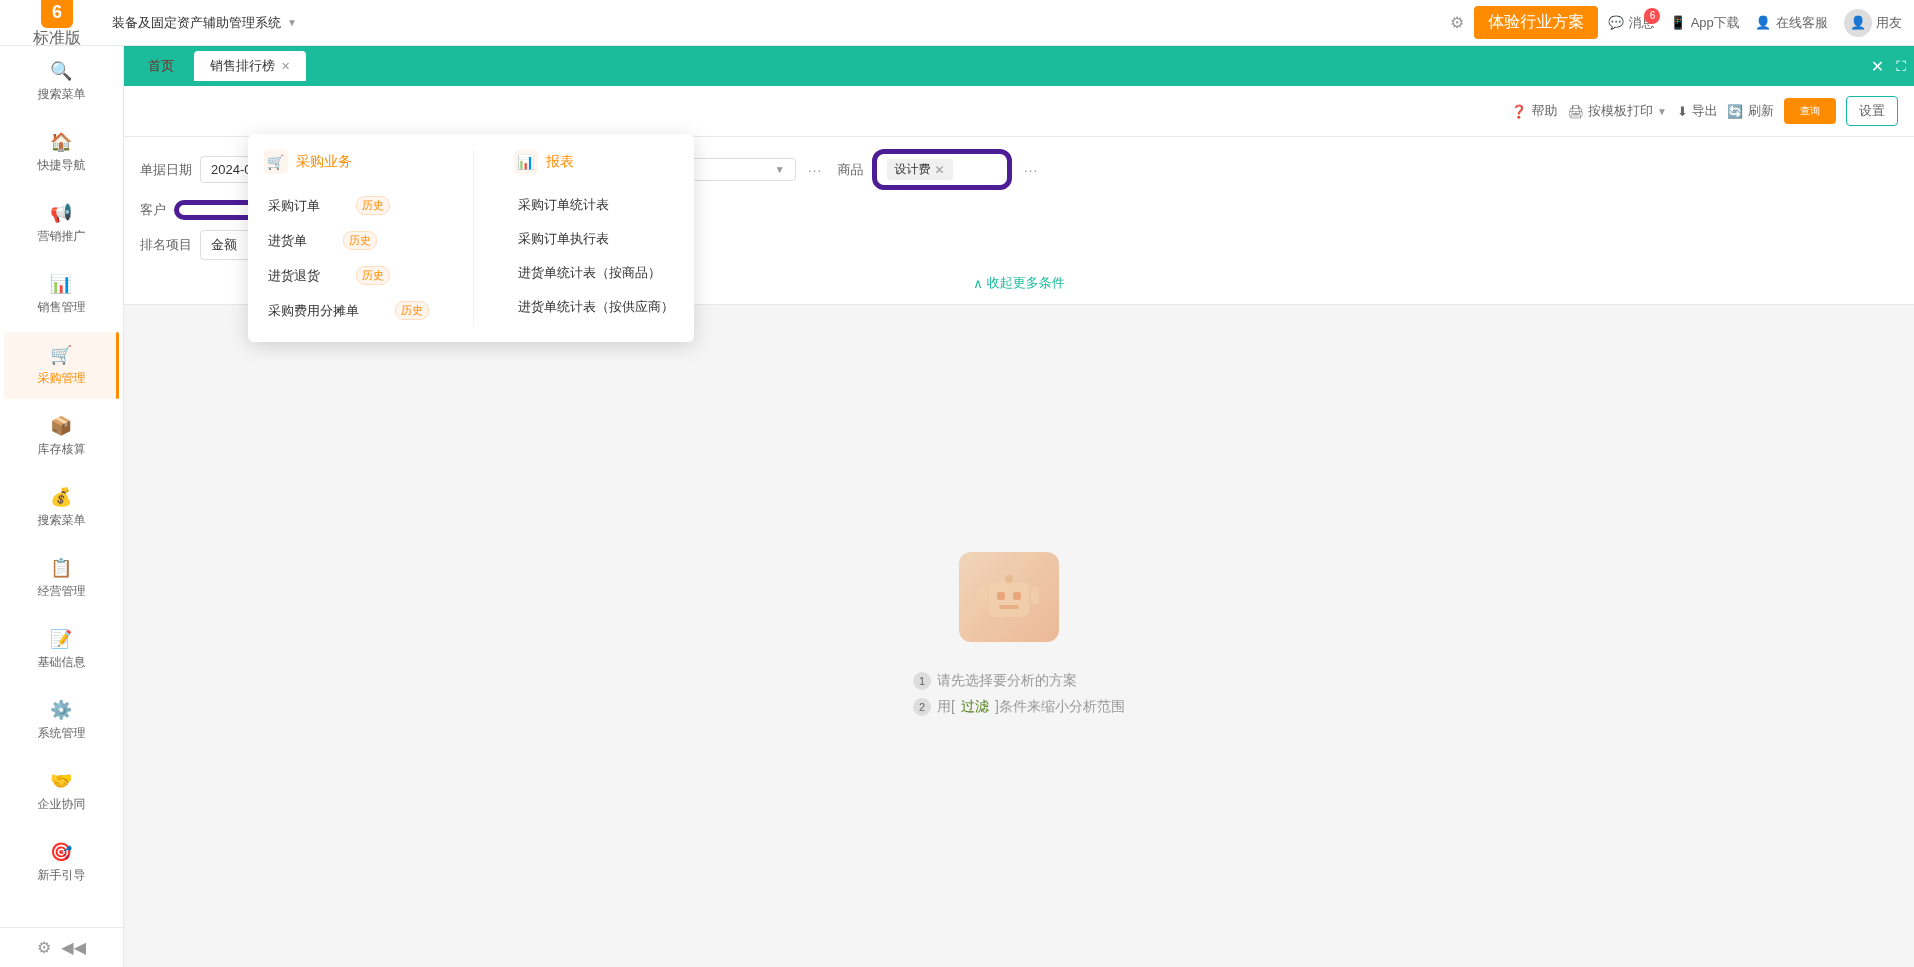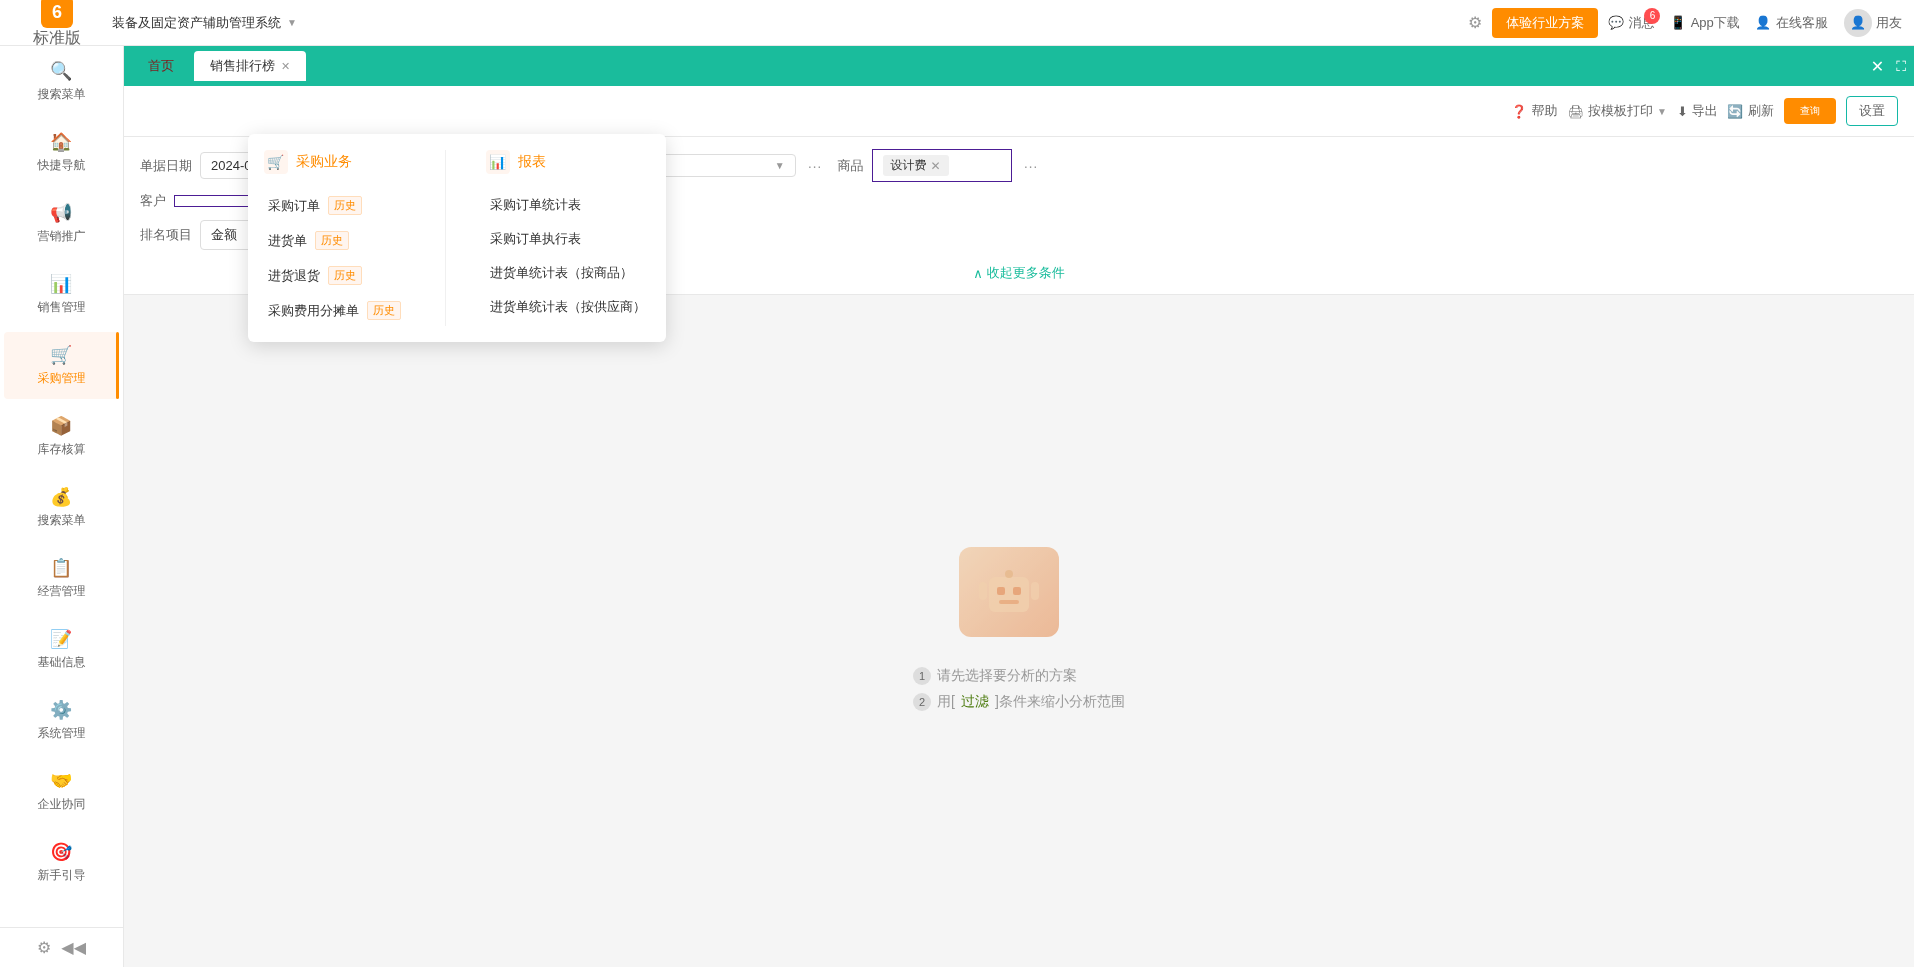--- a/index.html
+++ b/index.html
@@ -7,21 +7,21 @@
 
     
     .topbar { height: 46px; background: #fff; border-bottom: 1px solid #e8e8e8; display: flex; align-items: center; padding: 0 12px; gap: 10px; flex-shrink: 0; }
     .topbar-logo { display: flex; flex-direction: column; align-items: center; justify-content: center; width: 90px; }
     .topbar-logo-icon { width: 32px; height: 32px; background: #ff8c00; border-radius: 6px; display: flex; align-items: center; justify-content: center; color: white; font-size: 18px; font-weight: bold; }
     .topbar-logo-text { font-size: 16px; color: #666; }
     .topbar-title { color: #666; font-size: 13px; flex: 1; display: flex; align-items: center; gap: 6px; }
     .topbar-title-text { color: #333; }
     .topbar-title-arrow { color: #999; font-size: 10px; }
     .topbar-settings-icon { color: #999; font-size: 16px; cursor: pointer; }
-    .topbar-industry-btn { background: #ff8c00; color: white; border: none; padding: 6px 14px; border-radius: 4px; cursor: pointer; font-size: 13px; }
+    .topbar-industry-btn { background: #ff8c00; color: white; border: none; padding: 6px 14px; border-radius: 4px; cursor: pointer; font-size: 16px; }
     .topbar-right { margin-left: auto; display: flex; align-items: center; gap: 16px; }
     .topbar-right-item { display: flex; align-items: center; gap: 4px; color: #666; font-size: 13px; cursor: pointer; position: relative; }
     .topbar-right-item .badge { background: #ff4d4f; color: white; border-radius: 50%; width: 16px; height: 16px; font-size: 10px; display: flex; align-items: center; justify-content: center; position: absolute; top: -6px; right: -6px; }
     .topbar-avatar { width: 28px; height: 28px; background: #ddd; border-radius: 50%; display: flex; align-items: center; justify-content: center; color: #666; }
 
     
     .main-layout { display: flex; flex: 1; overflow: hidden; }
 
     
     .sidebar { width: 124px; background: #fff; border-right: 1px solid #e8e8e8; display: flex; flex-direction: column; flex-shrink: 0; }
@@ -51,21 +51,21 @@
     .filter-toolbar { background: #fff; padding: 10px 16px; display: flex; align-items: center; justify-content: flex-end; gap: 10px; border-bottom: 1px solid #e8e8e8; }
     .filter-toolbar-btn { display: flex; align-items: center; gap: 4px; color: #666; cursor: pointer; font-size: 13px; }
     .filter-toolbar-btn-primary { background: #ff8c00; color: white; border: none; padding: 6px 16px; border-radius: 4px; cursor: pointer; font-size: 10px; }
     .filter-toolbar-btn-outline { border: 1px solid #14b8a6; background: white; color: #666; padding: 5px 12px; border-radius: 4px; cursor: pointer; font-size: 13px; }
 
     
     .filter-form { background: #fff; padding: 12px 16px; border-bottom: 1px solid #e8e8e8; }
     .filter-row { display: flex; align-items: center; gap: 16px; margin-bottom: 10px; flex-wrap: wrap; }
     .filter-item { display: flex; align-items: center; gap: 8px; }
     .filter-label { color: #666; font-size: 13px; white-space: nowrap; }
-    .filter-input { border: 1px solid #4c1d95; border-radius: 0; padding: 5px 10px; font-size: 13px; color: #333; background: white; display: flex; align-items: center; gap: 4px; min-width: 160px; }
+    .filter-input { border: 5px solid #4c1d95; border-radius: 12px; padding: 5px 10px; font-size: 13px; color: #333; background: white; display: flex; align-items: center; gap: 4px; min-width: 160px; }
     .filter-tag { background: #f0f0f0; border-radius: 3px; padding: 2px 8px; font-size: 12px; color: #333; display: flex; align-items: center; gap: 4px; }
     .filter-tag .tag-close { color: #999; cursor: pointer; }
     .filter-more-link { color: #1abc9c; cursor: pointer; font-size: 13px; }
     .filter-date-range { display: flex; align-items: center; gap: 6px; border: 1px solid #ddd; border-radius: 4px; padding: 5px 10px; font-size: 13px; }
     .filter-select { border: 1px solid #ddd; border-radius: 4px; padding: 5px 10px; font-size: 13px; min-width: 120px; display: flex; align-items: center; justify-content: space-between; cursor: pointer; }
     .filter-dropdown-icon { color: #999; font-size: 10px; }
     .filter-dots { color: #999; cursor: pointer; font-size: 14px; margin-left: 4px; }
     .collapse-btn { color: #1abc9c; cursor: pointer; display: flex; align-items: center; gap: 4px; font-size: 13px; margin: 0 auto; }
 
     
@@ -76,21 +76,21 @@
     .empty-state-text p { margin: 4px 0; display: flex; align-items: center; gap: 6px; }
     .empty-state-text .step-num { width: 18px; height: 18px; border-radius: 50%; background: #ddd; display: flex; align-items: center; justify-content: center; font-size: 11px; color: #666; flex-shrink: 0; }
     .highlight { color: #4d7c0f; }
     
     
     .menu-panel { position: absolute; top: 88px; left: 124px; background: white; border-radius: 6px; box-shadow: 0 4px 20px rgba(0,0,0,0.15); z-index: 200; padding: 16px; display: flex; gap: 32px; min-width: 340px; }
     .menu-section { display: flex; flex-direction: column; gap: 4px; min-width: 130px; }
     .menu-section-header { display: flex; align-items: center; gap: 8px; margin-bottom: 8px; font-size: 14px; font-weight: 500; color: #ff8c00; padding-bottom: 4px; }
     .menu-section-icon { width: 24px; height: 24px; background: #fff5ef; border-radius: 4px; display: flex; align-items: center; justify-content: center; font-size: 14px; }
     .menu-item-row { display: flex; align-items: center; gap: 8px; padding: 6px 4px; cursor: pointer; color: #333; font-size: 13px; }
-    .history-badge { background: #fff5ef; color: #ff8c00; border: 1px solid #ffddbb; border-radius: 2px; padding: 1px 5px; font-size: 11px; }
+    .history-badge { background: #fff5ef; color: #ff8c00; border: 1px solid #ffddbb; border-radius: 9px; padding: 1px 5px; font-size: 11px; margin-left: 28px; }
     .menu-divider { width: 1px; background: #f0f0f0; margin: 0 8px; }
     .menu-report-item { padding: 6px 4px; cursor: pointer; color: #333; font-size: 13px; }
 
     
     .sidebar-item.purchase { background: #fff5ef; color: #ff8c00; position: relative; }
   </style>
 </head>
 <body>
 
 <div class="topbar">

